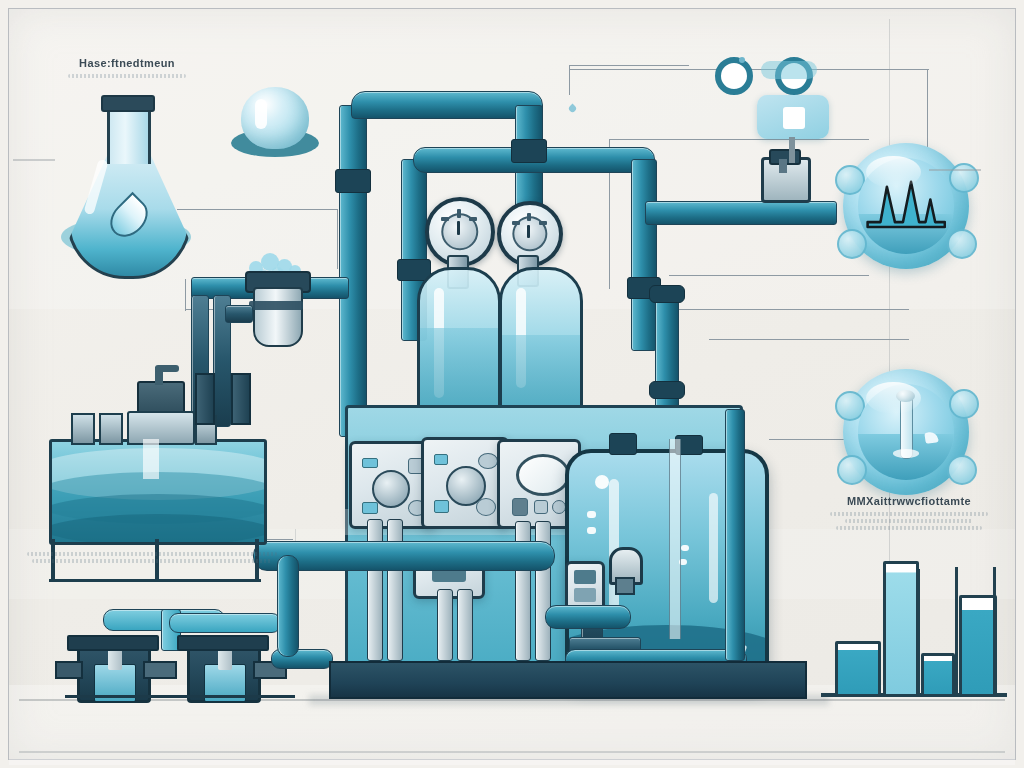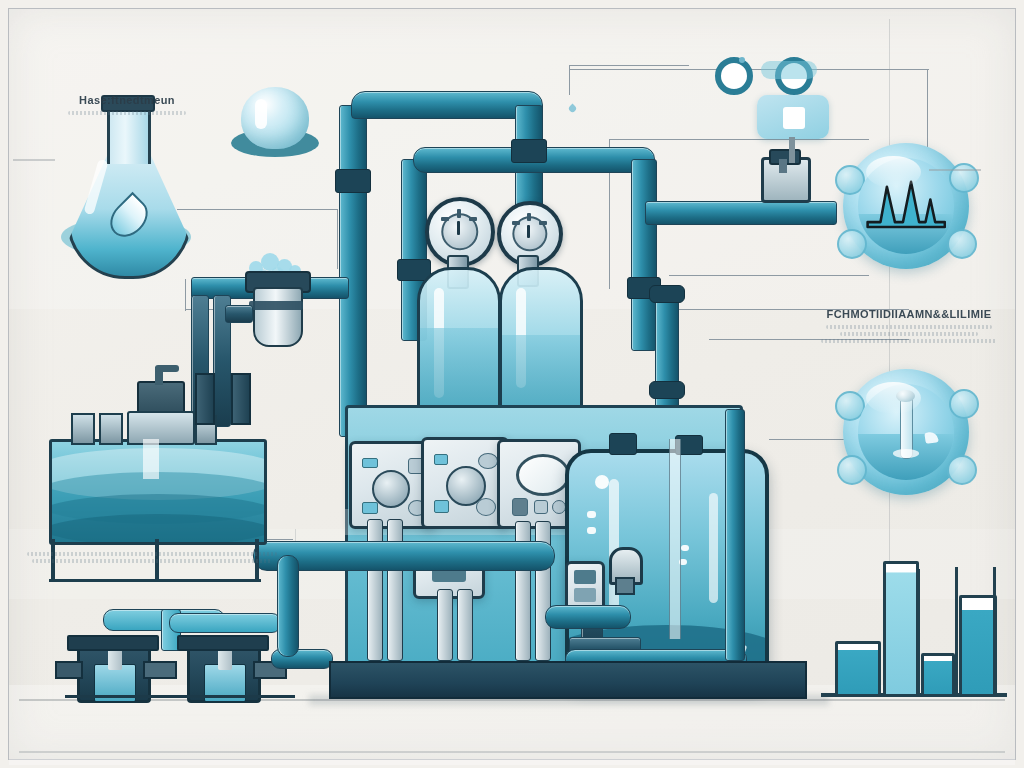--- a/index.html
+++ b/index.html
@@ -29,21 +29,21 @@
          box-shadow:inset 1px 0 0 rgba(255,255,255,.45);border:1.5px solid #1e4457;}
   .pipeDark{background:linear-gradient(180deg,#4e7e93 0%,#27566b 50%,#1a3d4e 100%);}
   .joint{position:absolute;background:#1c4456;border-radius:3px;border:1.5px solid #13303e;}
 
   .gloss{position:absolute;background:linear-gradient(180deg,rgba(255,255,255,.85),rgba(255,255,255,0));border-radius:inherit;pointer-events:none;}
 
   
   .callout{position:absolute;width:200px;text-align:center;}
   .callout .ttl{
     font-size:11px;font-weight:bold;letter-spacing:.4px;color:#2b3c48;
-    filter:blur(.45px);opacity:.92;margin-bottom:5px;margin-top:37px;
+    filter:blur(.45px);opacity:.92;margin-bottom:5px;
   }
   .callout .ln{
     height:4px;margin:3px auto;border-radius:2px;
     background:repeating-linear-gradient(90deg,#59708040 0 2px,transparent 2px 4px);
     filter:blur(.3px);
   }
   .leader{position:absolute;border-top:1.2px solid #8e9aa3;}
   .leaderV{position:absolute;border-left:1.2px solid #8e9aa3;}
 
   
@@ -421,42 +421,42 @@
       <div class="nub" style="left:104px;top:86px;"></div>
       <div class="inner">
         <div class="water"></div>
         <svg viewBox="0 0 100 70" style="position:absolute;left:8%;top:14%;width:84%;height:66%;">
           <path d="M2 64 L2 58 L18 58 L26 14 L36 58 L46 58 L56 8 L66 58 L74 58 L80 30 L86 58 L98 58 L98 64 Z" fill="#3fb2cd" stroke="#141c20" stroke-width="3.2" stroke-linejoin="round"></path>
         </svg>
       </div>
       <div class="gloss" style="left:18%;top:10%;width:44%;height:26%;border-radius:50%;"></div>
     </div>
 
-    <div class="callout" style="left:800px;top:262px;width:200px;">
-      <div class="ttl">FCHMOTIIDIIAAMN&amp;&amp;LILIMIE</div>
-      <div class="ln" style="width:166px;"></div>
-      <div class="ln" style="width:138px;"></div>
-      <div class="ln" style="width:176px;"></div>
-    </div>
 
     <div class="badge" style="left:834px;top:360px;width:126px;height:126px;">
       <div class="nub" style="left:-8px;top:22px;"></div>
       <div class="nub" style="left:106px;top:20px;"></div>
       <div class="nub" style="left:-6px;top:86px;"></div>
       <div class="nub" style="left:104px;top:86px;"></div>
       <div class="inner">
         <div class="water" style="height:48%;"></div>
         <div class="abs" style="left:44%;top:8%;width:11%;height:68%;background:linear-gradient(90deg,#f2fafd,#bfe3ee);border:1.5px solid #5c8da0;border-radius:5px;"></div>
         <div class="abs" style="left:40%;top:6%;width:19%;height:13%;border-radius:50%;background:radial-gradient(circle at 35% 32%,#eef9fc,#4f93aa);"></div>
         <div class="abs" style="left:36%;top:68%;width:28%;height:9%;border-radius:50%;background:rgba(255,255,255,.75);"></div>
         <div class="abs" style="left:70%;top:50%;width:14%;height:11%;background:rgba(250,253,255,.9);border-radius:3px 10px 3px 3px;transform:rotate(-8deg);"></div>
       </div>
       <div class="gloss" style="left:18%;top:10%;width:44%;height:26%;border-radius:50%;"></div>
     </div>
 
+    <div class="callout" style="left:800px;top:486px;width:200px;">
+      <div class="ttl">MMXaittrwwcfiottamte</div>
+      <div class="ln" style="width:158px;"></div>
+      <div class="ln" style="width:128px;"></div>
+      <div class="ln" style="width:146px;"></div>
+    </div>
 
     <div id="barchart">
       <div id="barbase"></div>
       <div class="bar" style="left:14px;width:40px;height:50px;"></div>
       <div class="bar light" style="left:62px;width:30px;height:130px;"></div>
       <div class="bar-rail" style="left:96px;height:128px;"></div>
       <div class="bar" style="left:100px;width:28px;height:38px;"></div>
       <div class="bar-rail" style="left:134px;height:130px;"></div>
       <div class="bar" style="left:138px;width:32px;height:96px;"></div>
       <div class="bar-rail" style="left:172px;height:130px;"></div>

